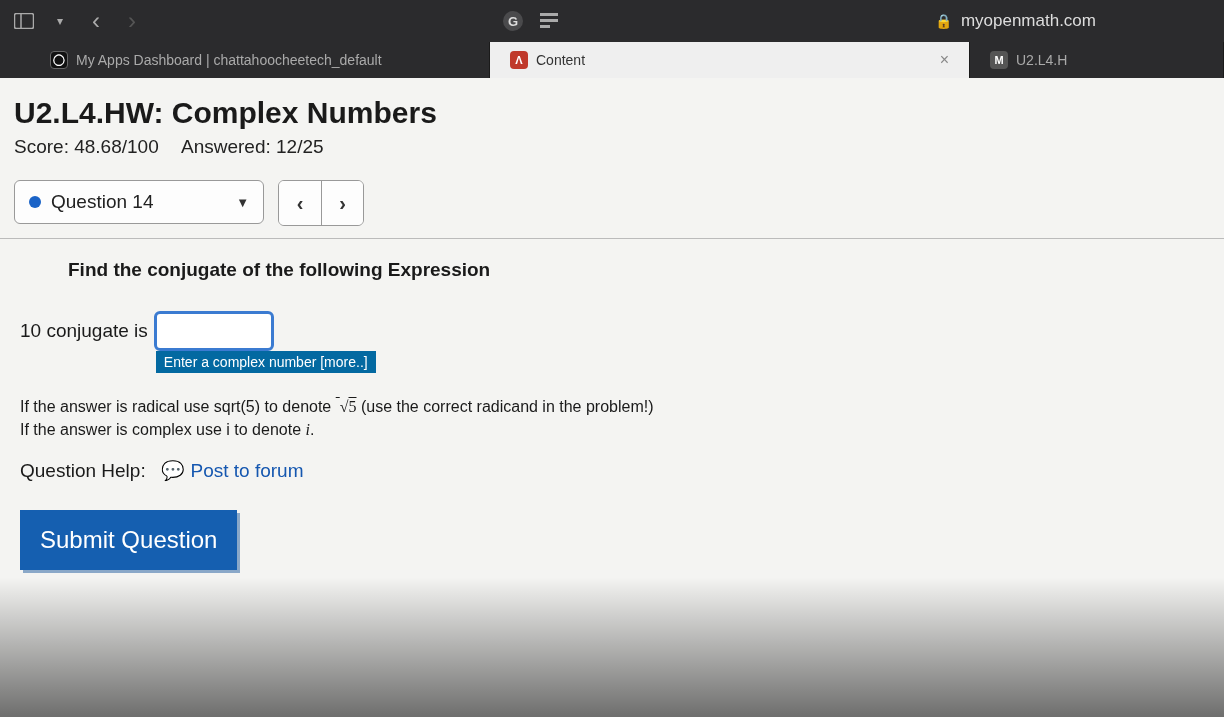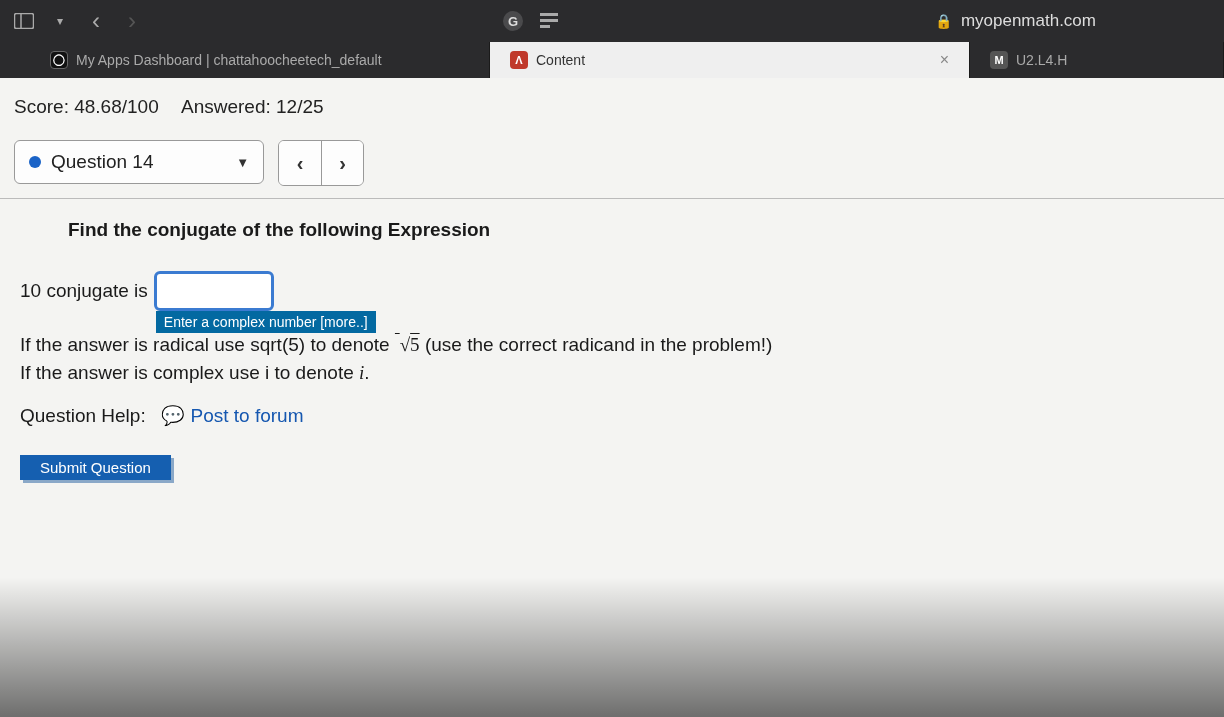--- a/index.html
+++ b/index.html
@@ -114,31 +114,31 @@
     width: 120px; height: 40px;
     font-size: 18px; padding: 4px 8px;
     background:#fff;
   }
   .tooltip {
     position:absolute; top:40px; left:2px;
     background:#0369a1; color:#fff;
     font-size:14px; padding:3px 8px;
     white-space:nowrap;
   }
-  .hints { margin-top: 20px; font-size:19px; line-height:1.45;}
+  .hints { margin-top: 44px; font-size:16px; line-height:1.45;}
   .sqrt-sym { font-family: "Times New Roman", serif;}
   .qhelp-row { margin-top:18px; font-size:19px;}
   .qhelp-row a { color:#1557b0; text-decoration:none;}
   .submit-btn {
     display:inline-block;
     background:#155fb0;
     color:#fff;
     border:none;
-    padding: 4px 20px;
-    font-size:15px;
+    padding: 16px 20px;
+    font-size:24px;
     margin-top: 28px;
     box-shadow: 3px 3px 0 #8aa8c8;
     cursor:pointer;
   }
   
   .vignette {
     position:absolute; left:0; right:0; bottom:0; height:140px;
     background: linear-gradient(to bottom, rgba(0,0,0,0) 0%, rgba(0,0,0,0.55) 100%);
     pointer-events:none;
   }
@@ -193,20 +193,21 @@
     </div>
     <div class="tab" style="flex:1;">
       <span class="tab-favicon" style="background:#555;">M</span>
       <span class="tab-title">U2.L4.H</span>
     </div>
   </div>
 </div>
 
 <div class="page">
   <div class="page-inner">
+    <h1 class="page-title">U2.L4.HW: Complex Numbers</h1>
     <div class="score-line">
       <span>Score: 48.68/100</span>
       <span>Answered: 12/25</span>
     </div>
 
     <div class="q-nav-row">
       <div class="q-select">
         <span class="left">
           <span class="dot"></span>
           <span>Question 14</span>

